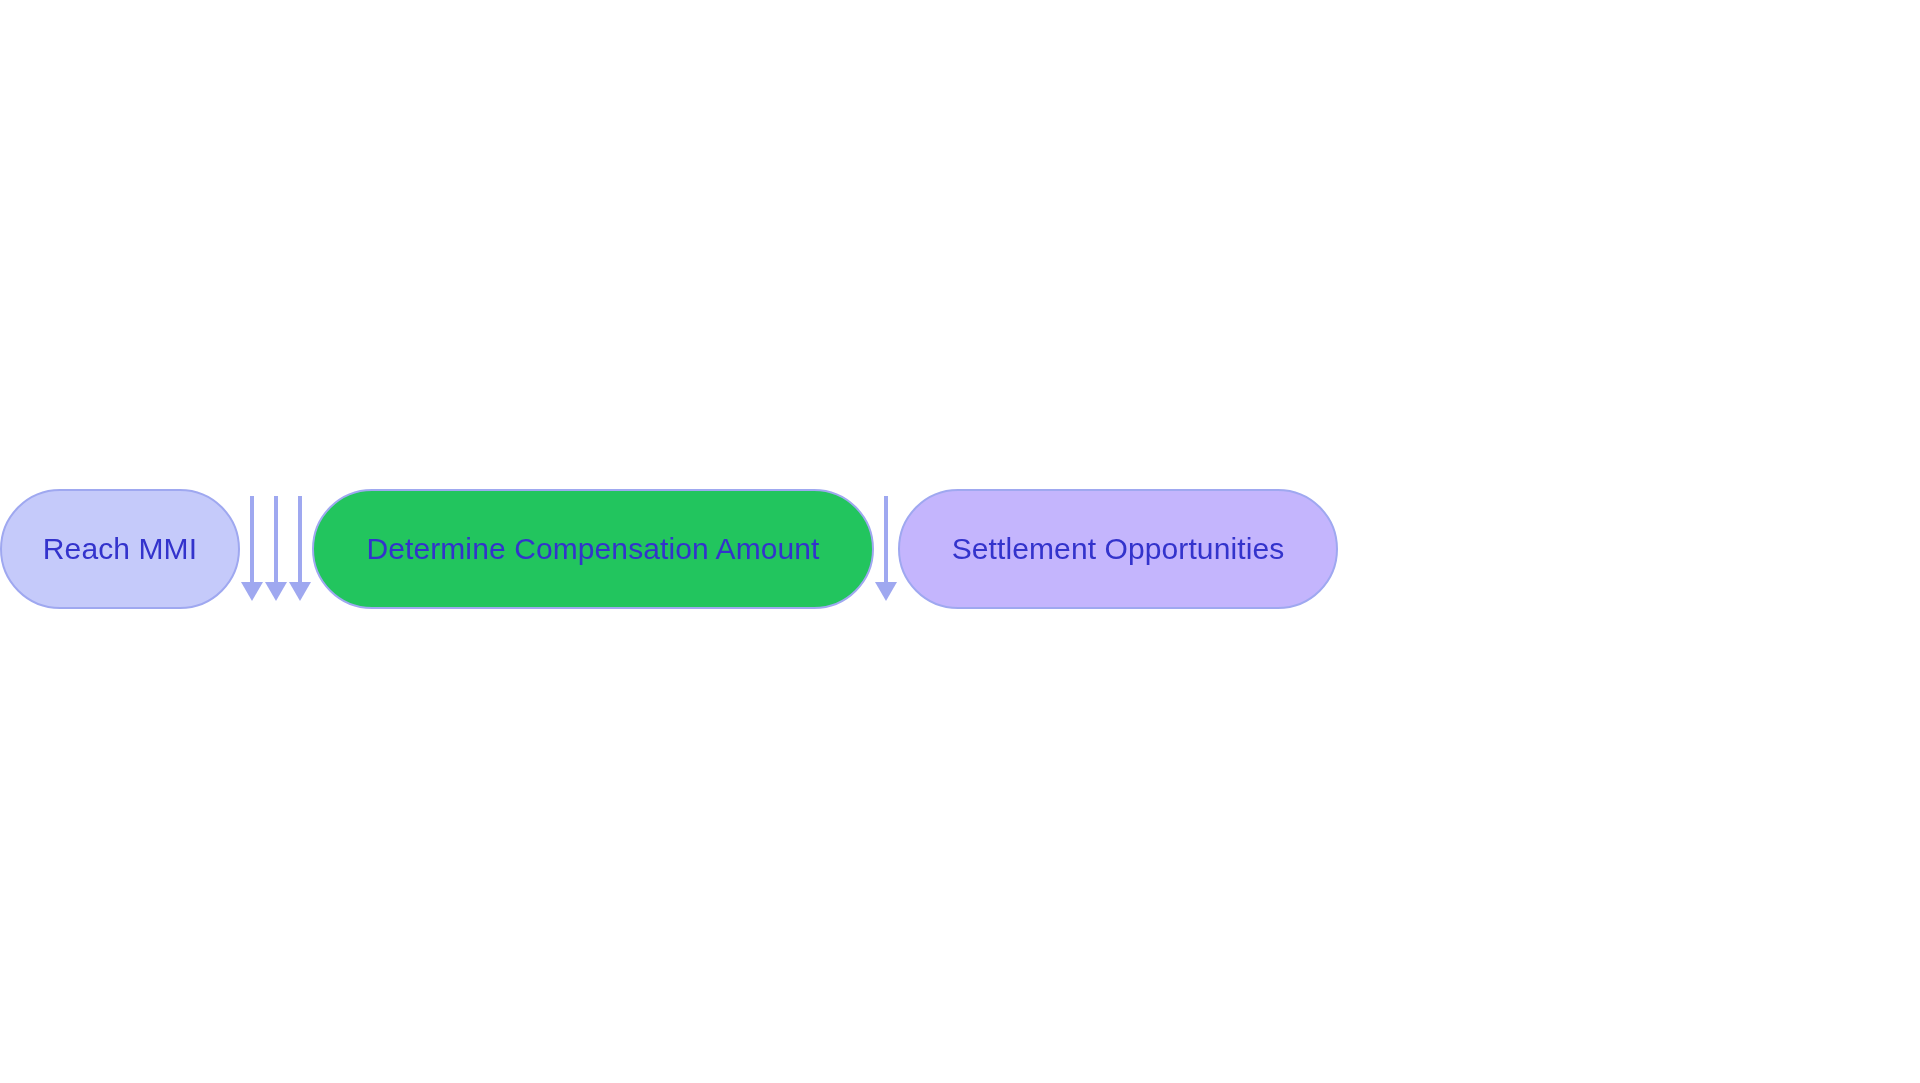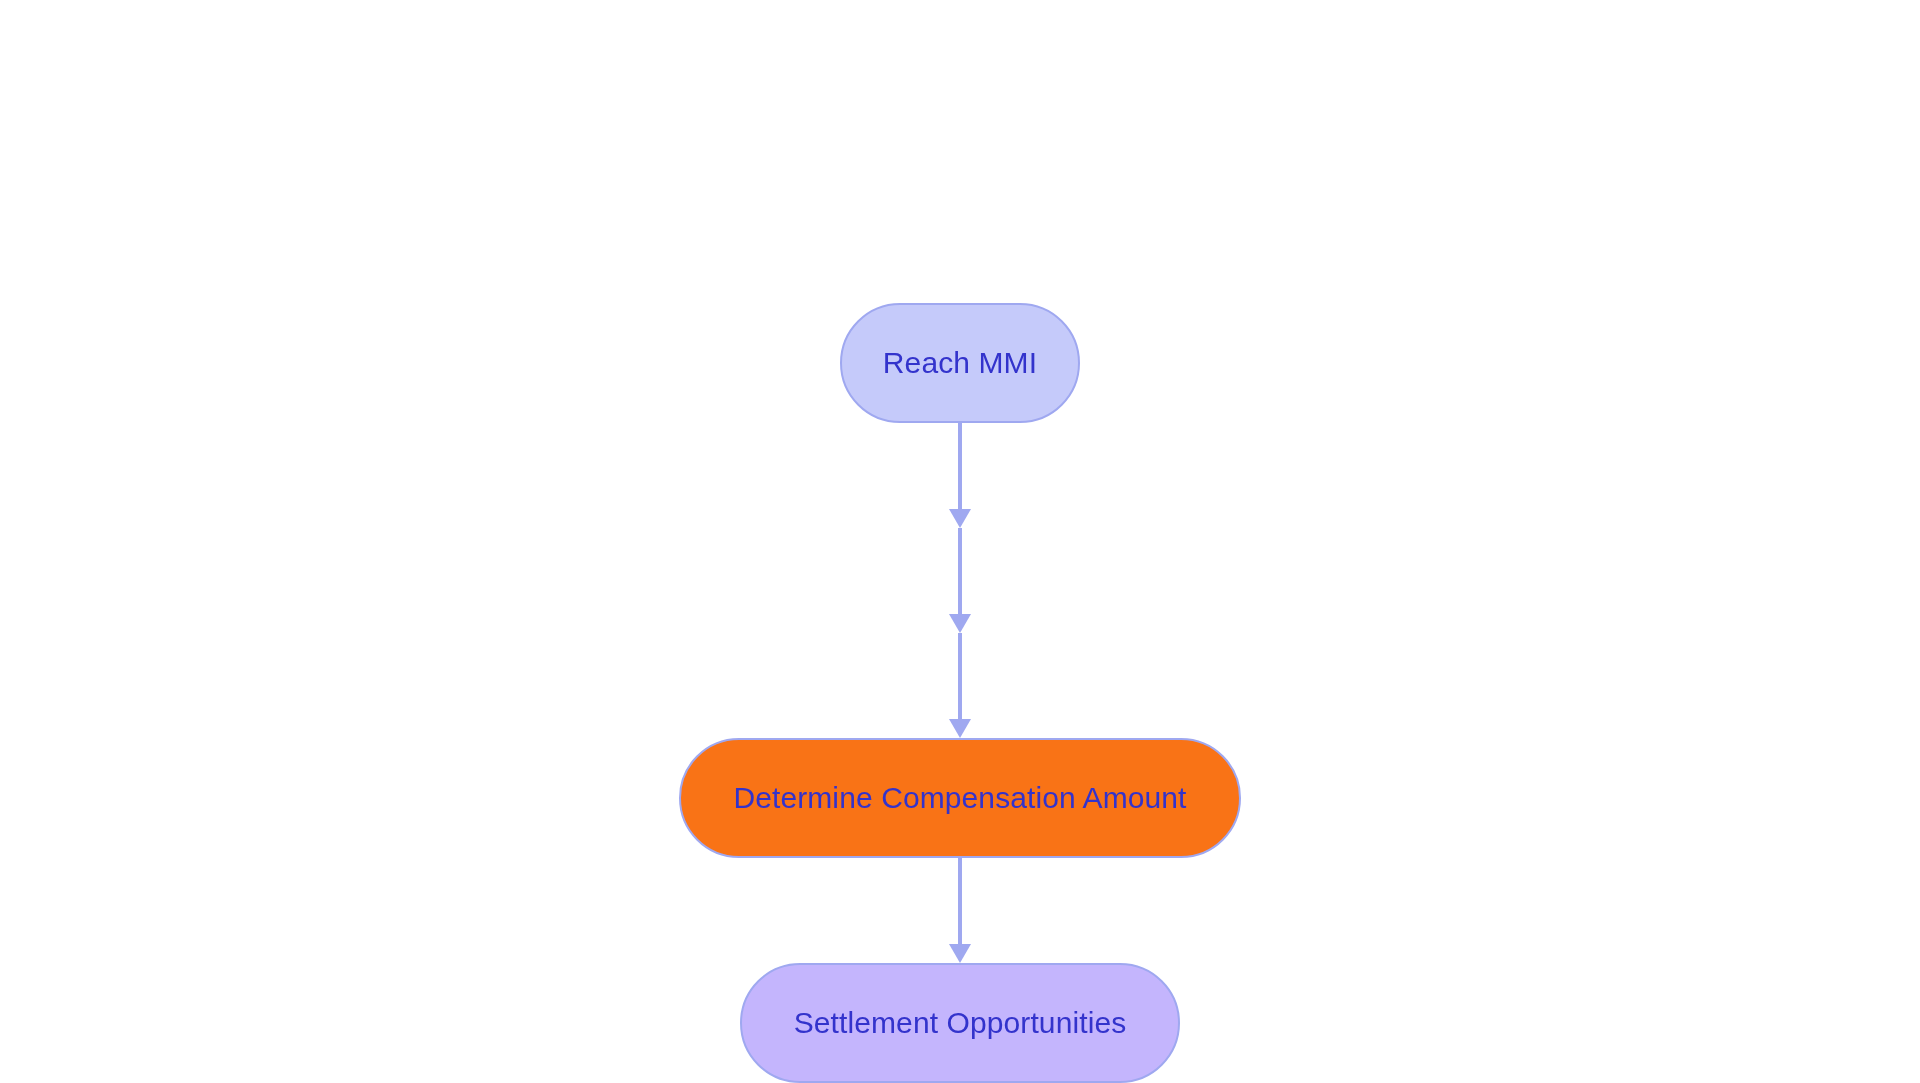--- a/index.html
+++ b/index.html
@@ -22,23 +22,22 @@
     background: #ffffff;
   }
 
   .flow-column {
     position: absolute;
     left: 0;
     top: 0;
     width: 1920px;
     height: 1083px;
     display: flex;
-    flex-direction: column;
     align-items: center;
-    justify-content: flex-end;
+    justify-content: flex-start;
     padding-top: 14px;
     box-sizing: border-box;
   }
 
   
   .node {
     box-sizing: border-box;
     height: 120px;
     background: #c5cafa;
     border: 2px solid #9fa8f0;
@@ -108,21 +107,21 @@
       <div class="connector-line" style="background: rgb(159, 168, 240);"></div>
       <div class="connector-arrow" style="border-top-color: rgb(159, 168, 240);"></div>
     </div>
 
 
     <div class="connector">
       <div class="connector-line" style="background: rgb(159, 168, 240);"></div>
       <div class="connector-arrow" style="border-top-color: rgb(159, 168, 240);"></div>
     </div>
 
-    <div class="node" style="width: 562px; background: #f97316; border-color: rgb(159, 168, 240);">
+    <div class="node" style="width: 562px; background: #22c55e; border-color: rgb(159, 168, 240);">
       <span class="node-label" style="color: rgb(51, 51, 204);">Determine Compensation Amount</span>
     </div>
 
     <div class="connector">
       <div class="connector-line" style="background: rgb(159, 168, 240);"></div>
       <div class="connector-arrow" style="border-top-color: rgb(159, 168, 240);"></div>
     </div>
 
     <div class="node" style="width: 440px; background: #c4b5fd; border-color: rgb(159, 168, 240);">
       <span class="node-label" style="color: rgb(51, 51, 204);">Settlement Opportunities</span>

